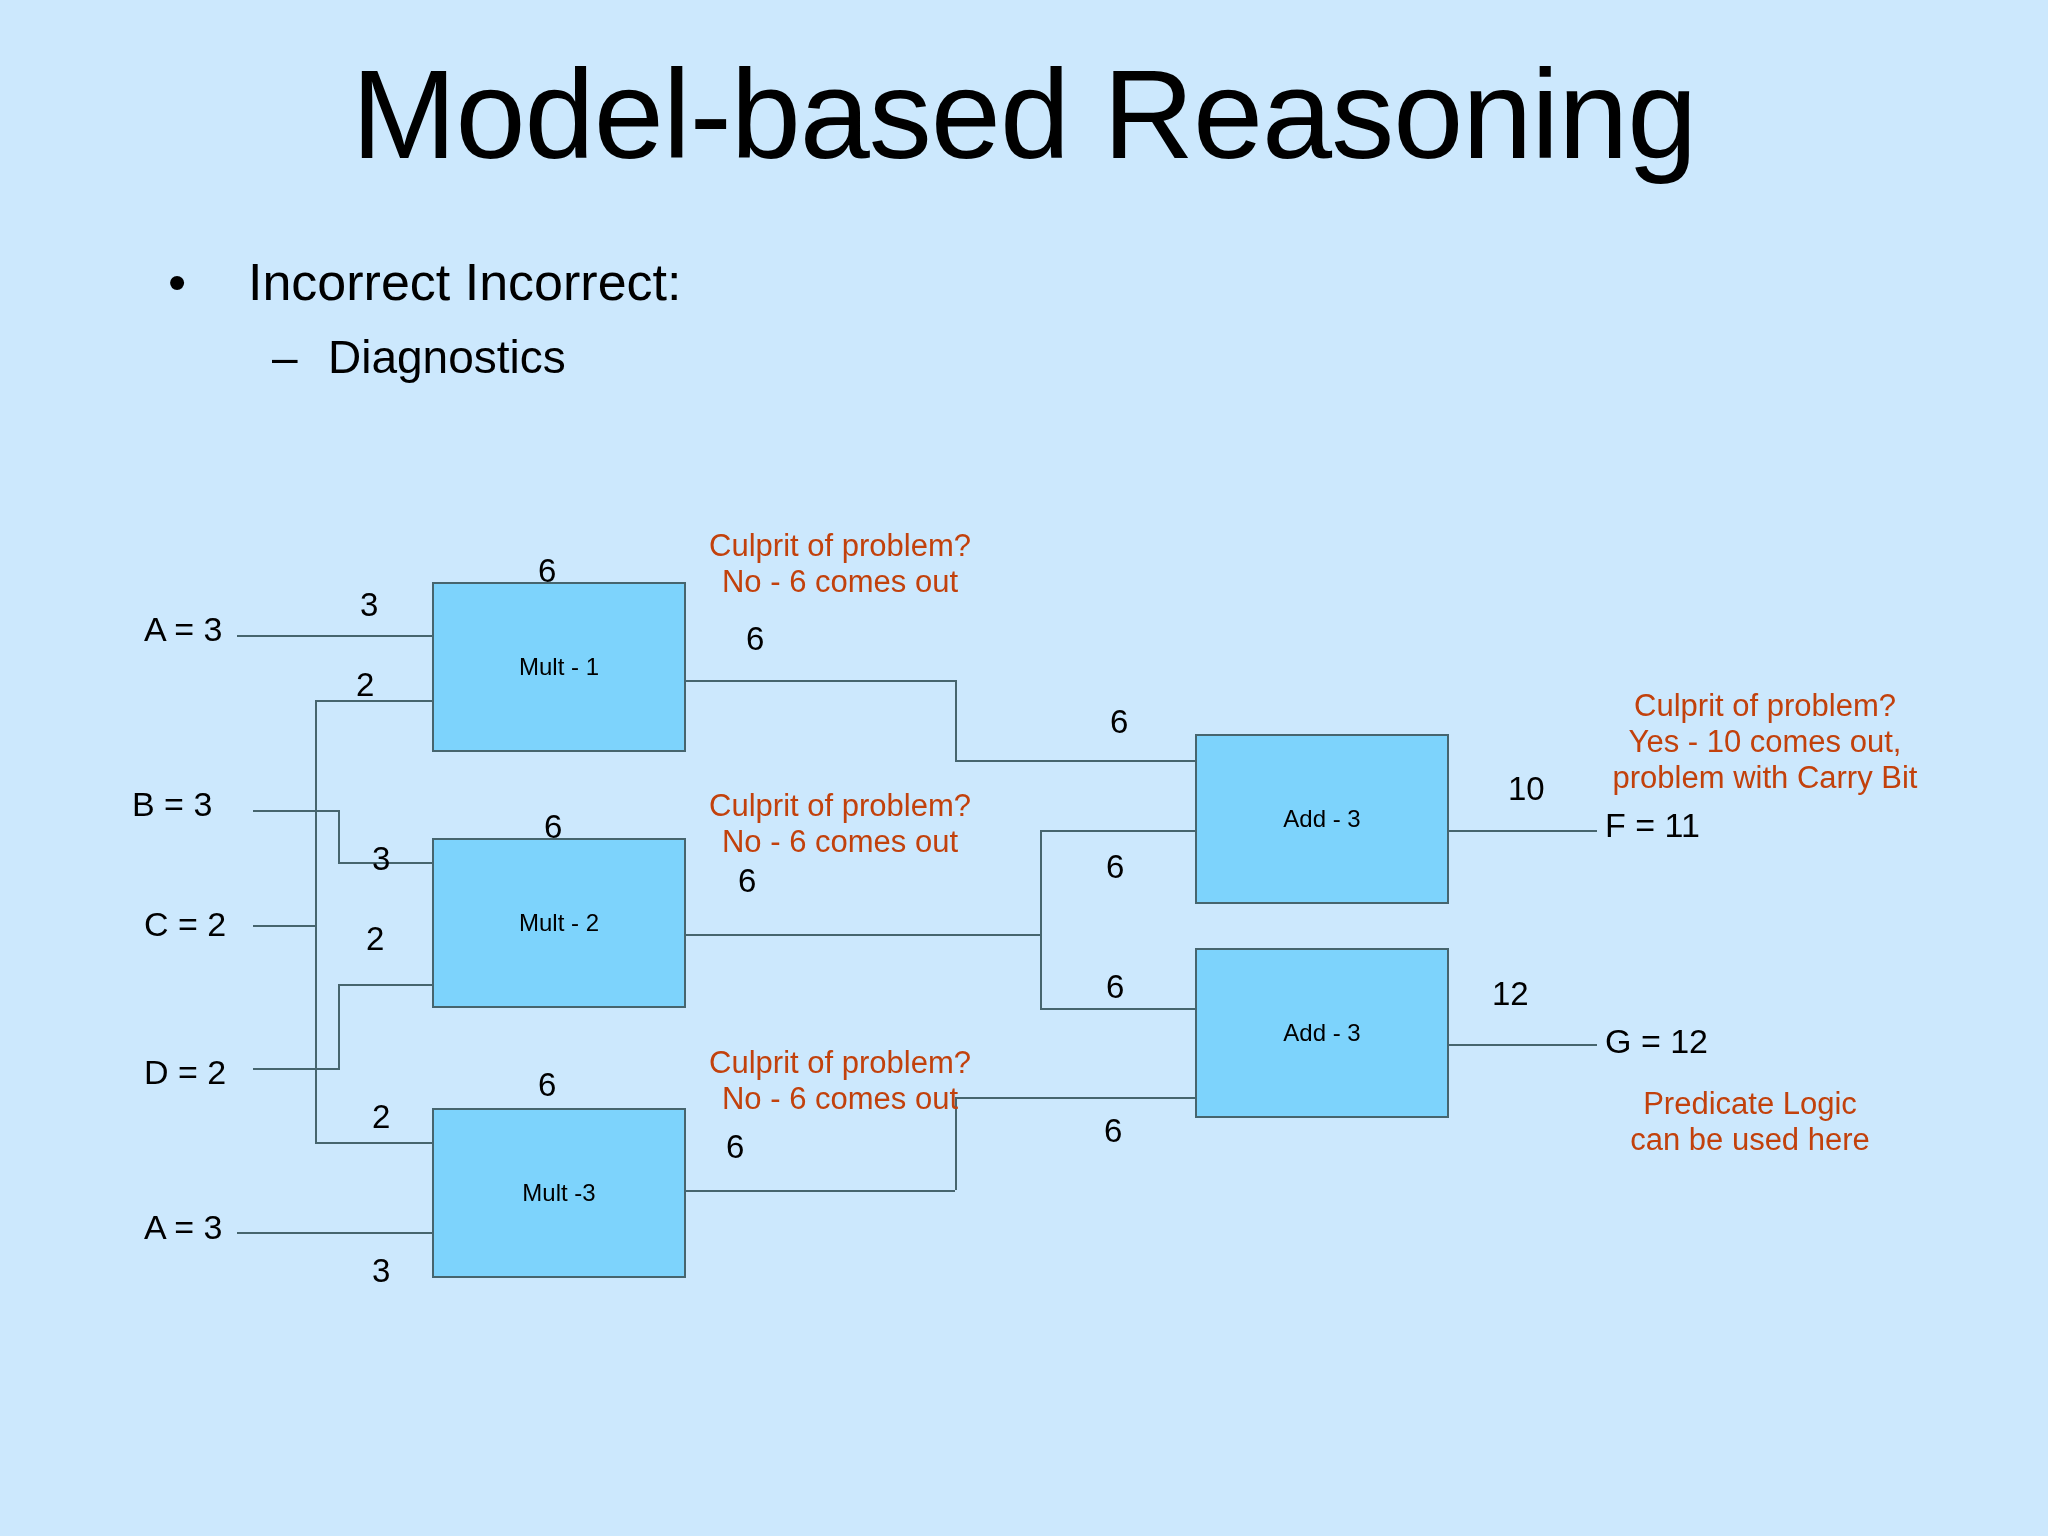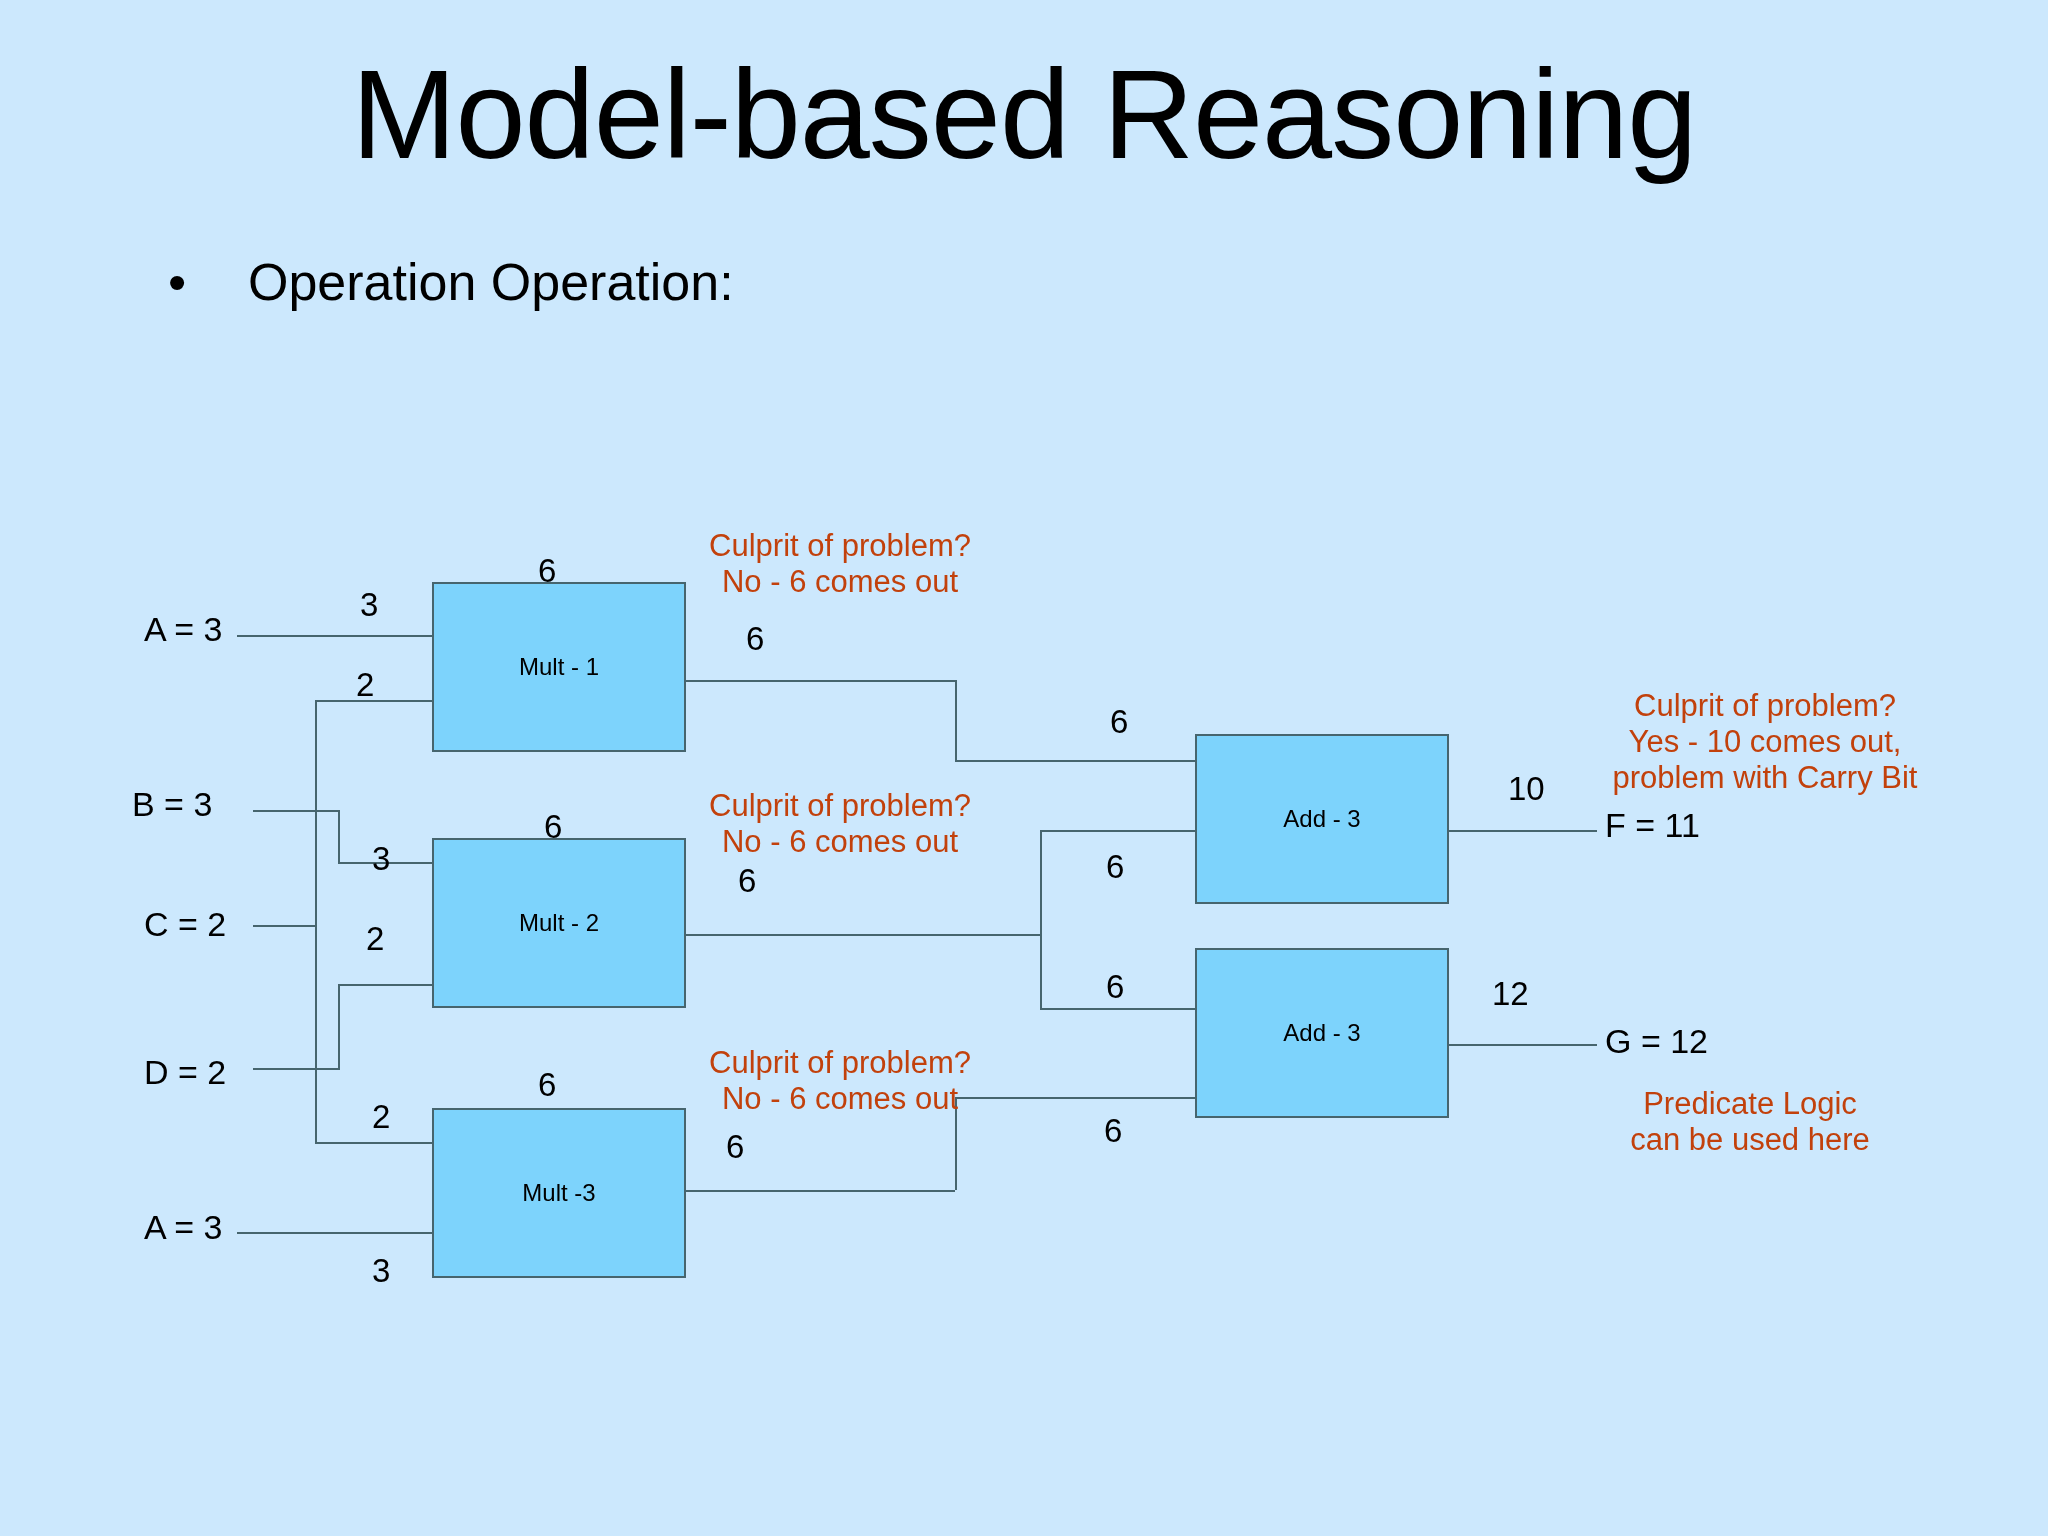--- a/index.html
+++ b/index.html
@@ -117,21 +117,24 @@
   }
 </style>
 </head>
 <body>
 
 <div id="slide">
 
   <div id="title">Model-based Reasoning</div>
 
   <div id="bullet-l1">
-    <span class="bullet-mark">•</span><span>Operation Operation:</span>
+    <span class="bullet-mark">•</span><span>Incorrect Incorrect:</span>
+  </div>
+  <div id="bullet-l2">
+    <span class="dash-mark">–</span><span>Diagnostics</span>
   </div>
 
   <div id="diagram">
 
     <div class="gate" style="left:432px; top:582px; width:254px; height:170px;">
       <span class="gate-label">Mult - 1</span>
     </div>
 
     <div class="gate" style="left:432px; top:838px; width:254px; height:170px;">
       <span class="gate-label">Mult - 2</span>

